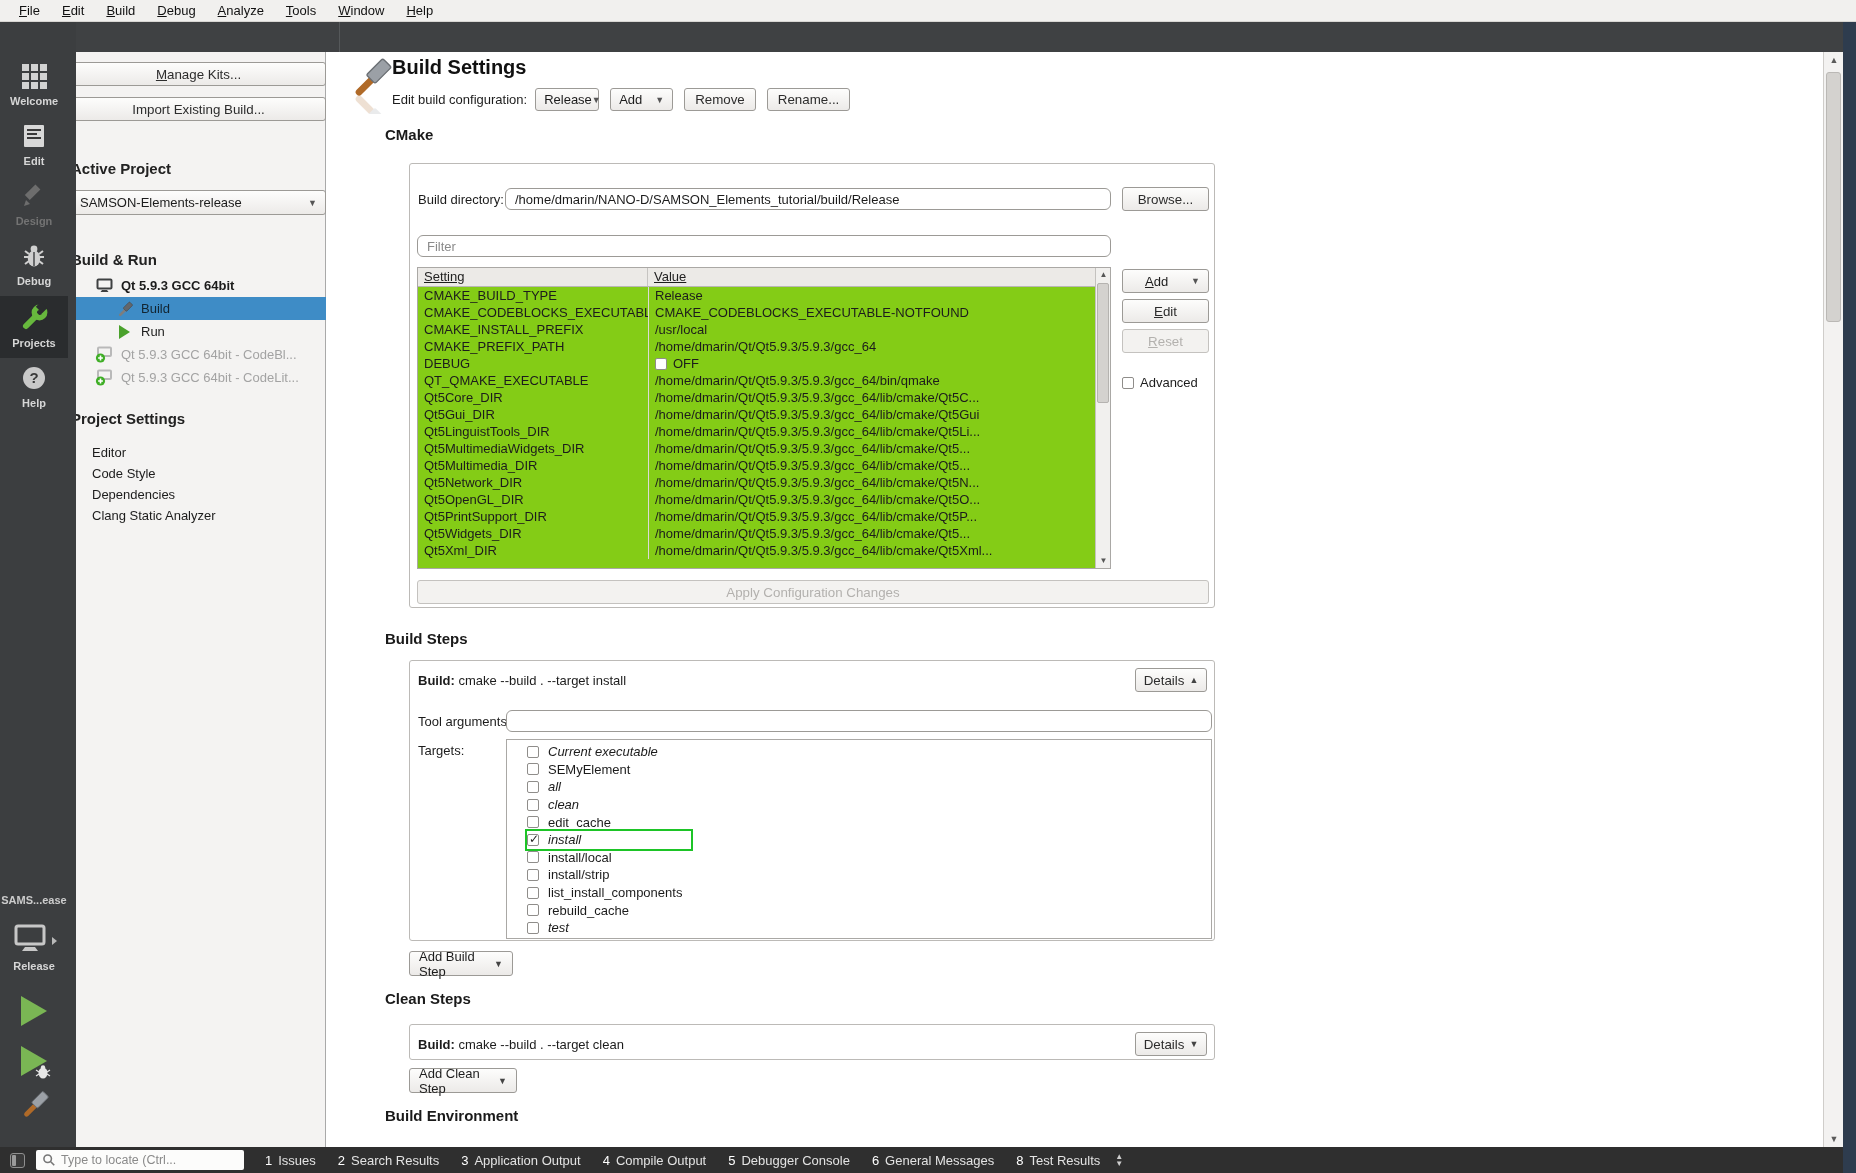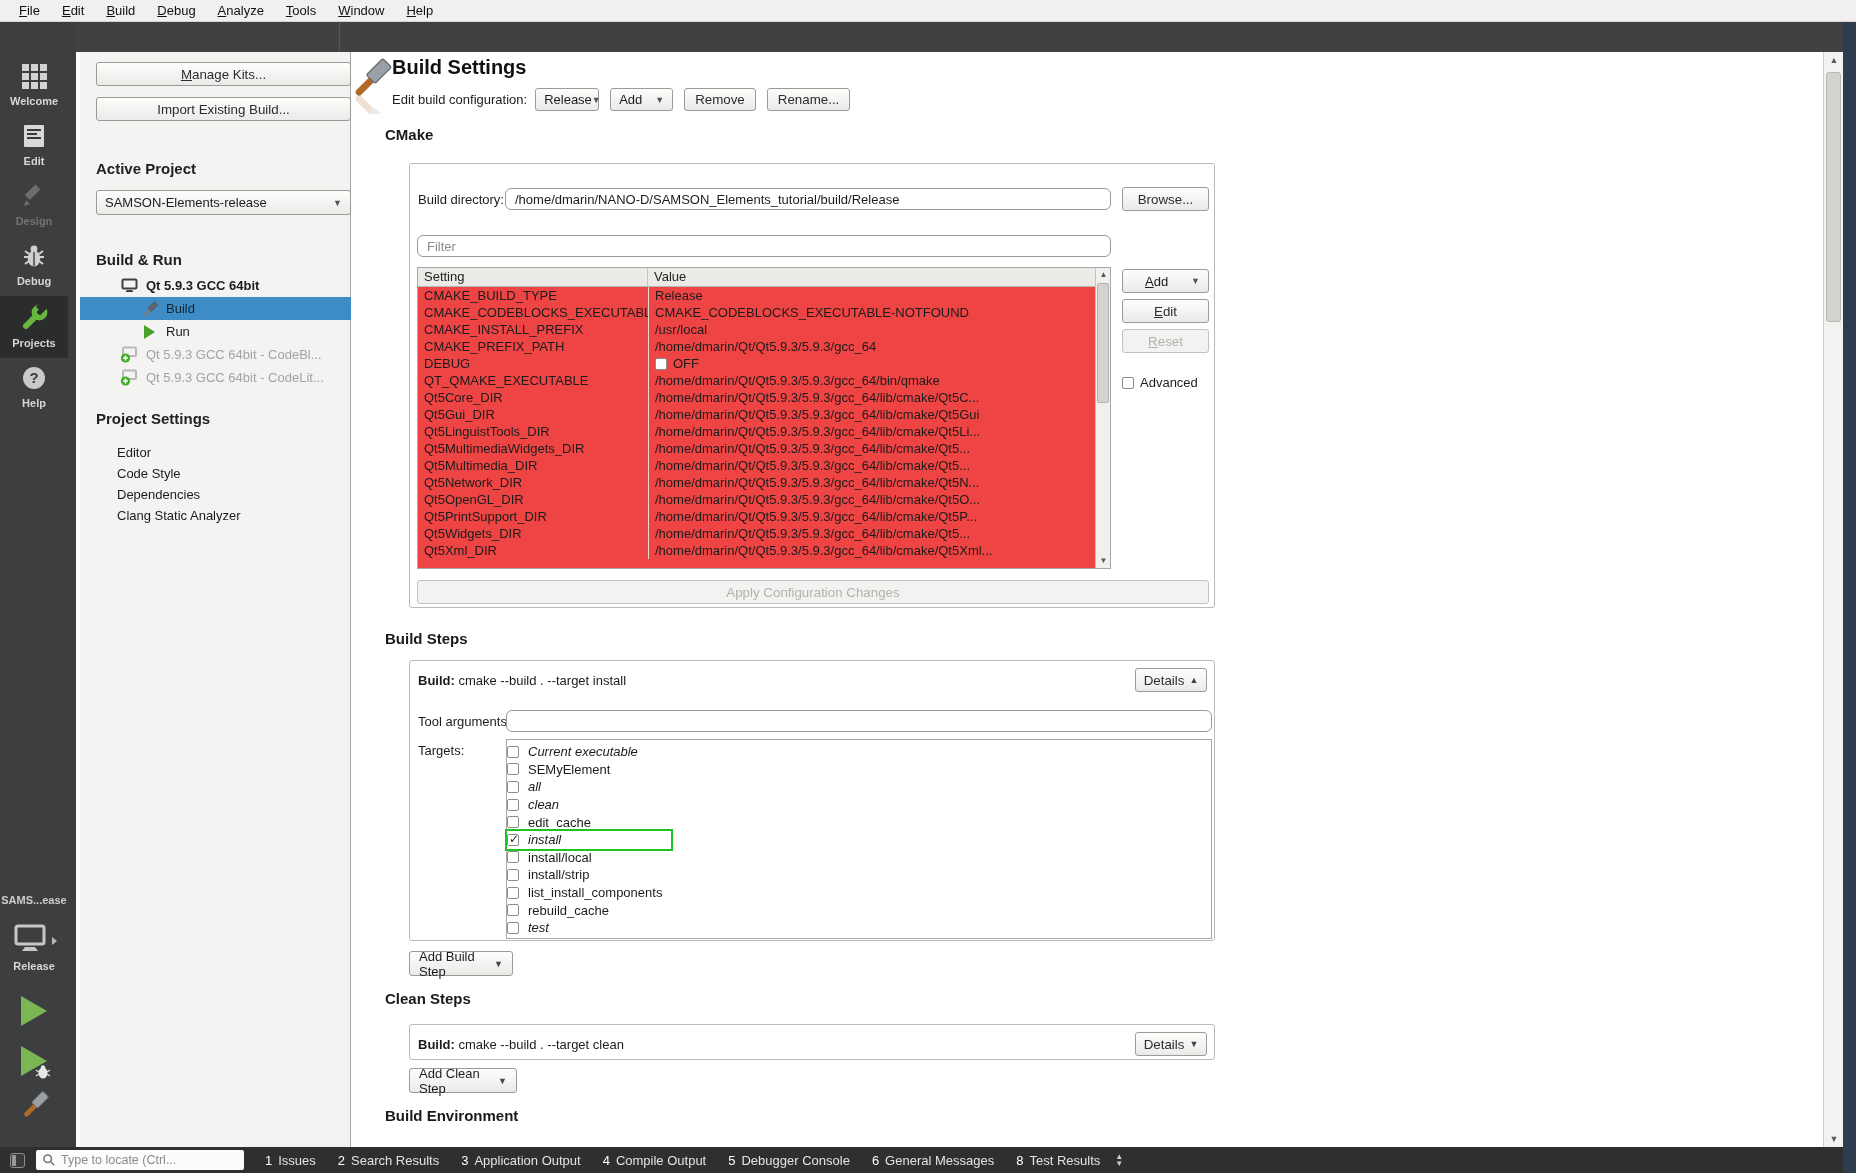--- a/index.html
+++ b/index.html
@@ -31,21 +31,21 @@
   .modes { position:absolute; top:34px; left:0; width:68px; display:flex; flex-direction:column; }
   .side-bottom { position:absolute; bottom:26px; left:0; width:68px; display:flex; flex-direction:column; align-items:center; }
   .proj-badge { font-size:11px; font-weight:bold; color:#cccccc; margin-bottom:18px; }
   .kitpick { position:relative; display:flex; align-items:center; }
   .flyarrow { width:0; height:0; border-left:5px solid #b9b9b9; border-top:4px solid transparent; border-bottom:4px solid transparent; margin-left:4px; }
   .side-bottom .mlabel { font-size:11px; font-weight:bold; color:#d6d6d6; margin:3px 0 14px 0; }
   .tri-run { width:0; height:0; border-left:26px solid #7ab654; border-top:15px solid transparent; border-bottom:15px solid transparent; margin:10px 0 14px 0; }
   .dbgrun { position:relative; margin:6px 0 12px 0; }
 
   
-  .projpane { position:absolute; left:80px; top:52px; width:271px; height:1095px; background:#f4f3f2; border-right:1px solid #a9a9a9; z-index:4; }
+  .projpane { position:absolute; left:55px; top:52px; width:271px; height:1095px; background:#f4f3f2; border-right:1px solid #a9a9a9; z-index:4; }
   .btn { display:inline-flex; align-items:center; justify-content:center; background:linear-gradient(#fdfdfc,#eceae8); border:1px solid #9c9a96; border-radius:3px; color:#2d2d2d; cursor:default; }
   .btn.disabled { color:#b3b1ae; background:#f3f2f0; border-color:#c4c2bf; }
   .pp-btn { position:absolute; left:16px; width:255px; height:24px; }
   .pane-h { position:absolute; left:16px; font-size:15px; font-weight:bold; color:#222; }
   .combo { position:absolute; display:flex; align-items:center; background:linear-gradient(#fdfdfc,#eceae8); border:1px solid #9c9a96; border-radius:3px; padding:0 8px; }
   .combo .arrow { margin-left:auto; color:#555; font-size:9px; }
   .tree { position:absolute; left:0; top:222px; width:271px; }
   .trow2 { height:23px; display:flex; align-items:center; padding-left:40px; position:relative; }
   .trow2 .ticon { width:18px; height:18px; margin-right:8px; flex:0 0 auto; display:flex; align-items:center; justify-content:center; }
   .trow2.kit { font-weight:bold; }
@@ -63,21 +63,21 @@
   .cfgrow .lbl { margin-right:8px; }
   .smallbtn { height:23px; padding:8px 10px; }
   .sec-h { position:absolute; left:45px; font-size:15px; font-weight:bold; color:#1a1a1a; }
   .gbox { position:absolute; left:69px; width:806px; border:1px solid #bcbab7; border-radius:3px; background:#fff; }
   .input { background:#fff; border:1px solid #9c9a96; border-radius:6px; padding:0 9px; display:flex; align-items:center; color:#1c1c1c; }
   .input .ph { color:#8b8b8b; }
   .mnemonic span.cap { display:inline-block; }
   .mnemonic .cap::first-letter { text-decoration:underline; }
 
   
-  .ctable { position:absolute; left:7px; top:103px; width:694px; height:302px; border:1px solid #aaa8a5; background:#ef4444; overflow:hidden; }
+  .ctable { position:absolute; left:7px; top:103px; width:694px; height:302px; border:1px solid #aaa8a5; background:#84cc16; overflow:hidden;text-decoration:underline; }
   .thead { display:flex; height:19px; background:#eceae7; border-bottom:1px solid #b9b7b4; }
   .thead .hc { padding:1px 6px; color:#222; }
   .thead .hc.c1 { width:230px; border-right:1px solid #c6c4c1; }
   .tbodyv { position:absolute; left:0; top:19px; right:15px; bottom:0; overflow:hidden; }
   .trow { display:flex; height:17px; line-height:17px; white-space:nowrap; }
   .tcell { overflow:hidden; }
   .tcell.setting { width:230px; padding:0 6px; flex:0 0 auto; }
   .tcell.value { flex:1; padding:0 6px; }
   .cb { display:inline-block; width:12px; height:12px; background:#fff; border:1px solid #8f8d8a; border-radius:2px; vertical-align:-2px; margin-right:6px; position:relative; }
   .checked > .cb::after, .cb.on::after { content:"✓"; position:absolute; left:1px; top:-3px; font-size:12px; color:#222; }
@@ -87,21 +87,21 @@
   .sidebtn { position:absolute; left:712px; width:87px; height:24px; }
   .applybar { position:absolute; left:7px; top:416px; width:792px; height:24px; }
   .advanced { position:absolute; left:712px; top:211px; display:flex; align-items:center; }
 
   
   .stephead { position:absolute; left:8px; top:12px; white-space:nowrap; }
   .stephead b { font-weight:bold; }
   .details-btn { position:absolute; right:7px; top:7px; width:72px; height:24px; }
   .details-btn .arrow { margin-left:5px; font-size:9px; color:#444; }
   .frow-lbl { position:absolute; left:8px; }
-  .targetlist { position:absolute; left:96px; top:78px; width:706px; height:200px; border:1px solid #aaa8a5; background:#fff; padding:3px 0 0 0; }
+  .targetlist { position:absolute; left:96px; top:78px; width:706px; height:200px; border:1px solid #aaa8a5; background:#fff; padding:3px 0 0 20px; }
   .targetrow { display:flex; align-items:center; height:17.6px; width:fit-content; padding-right:4px; position:relative; }
   .targetrow .cb { margin-right:9px; }
   .targetrow.italic .tlabel { font-style:italic; }
   .targetrow.highlighted { outline:2px solid #1dc427; outline-offset:0px; padding-right:110px; z-index:3; }
   .addstep { position:absolute; left:69px; height:25px; padding:0 9px; }
   .addstep .arrow { margin-left:7px; font-size:9px; color:#444; }
 
   
   .statusbar { position:absolute; left:0; bottom:0; width:1843px; height:26px; background:#2f2f2f; display:flex; align-items:center; z-index:20; }
   .sb-toggle { width:15px; height:15px; border:1px solid #8f8f8f; border-radius:3px; margin:0 0 0 10px; position:relative; background:#3a3a3a; }

